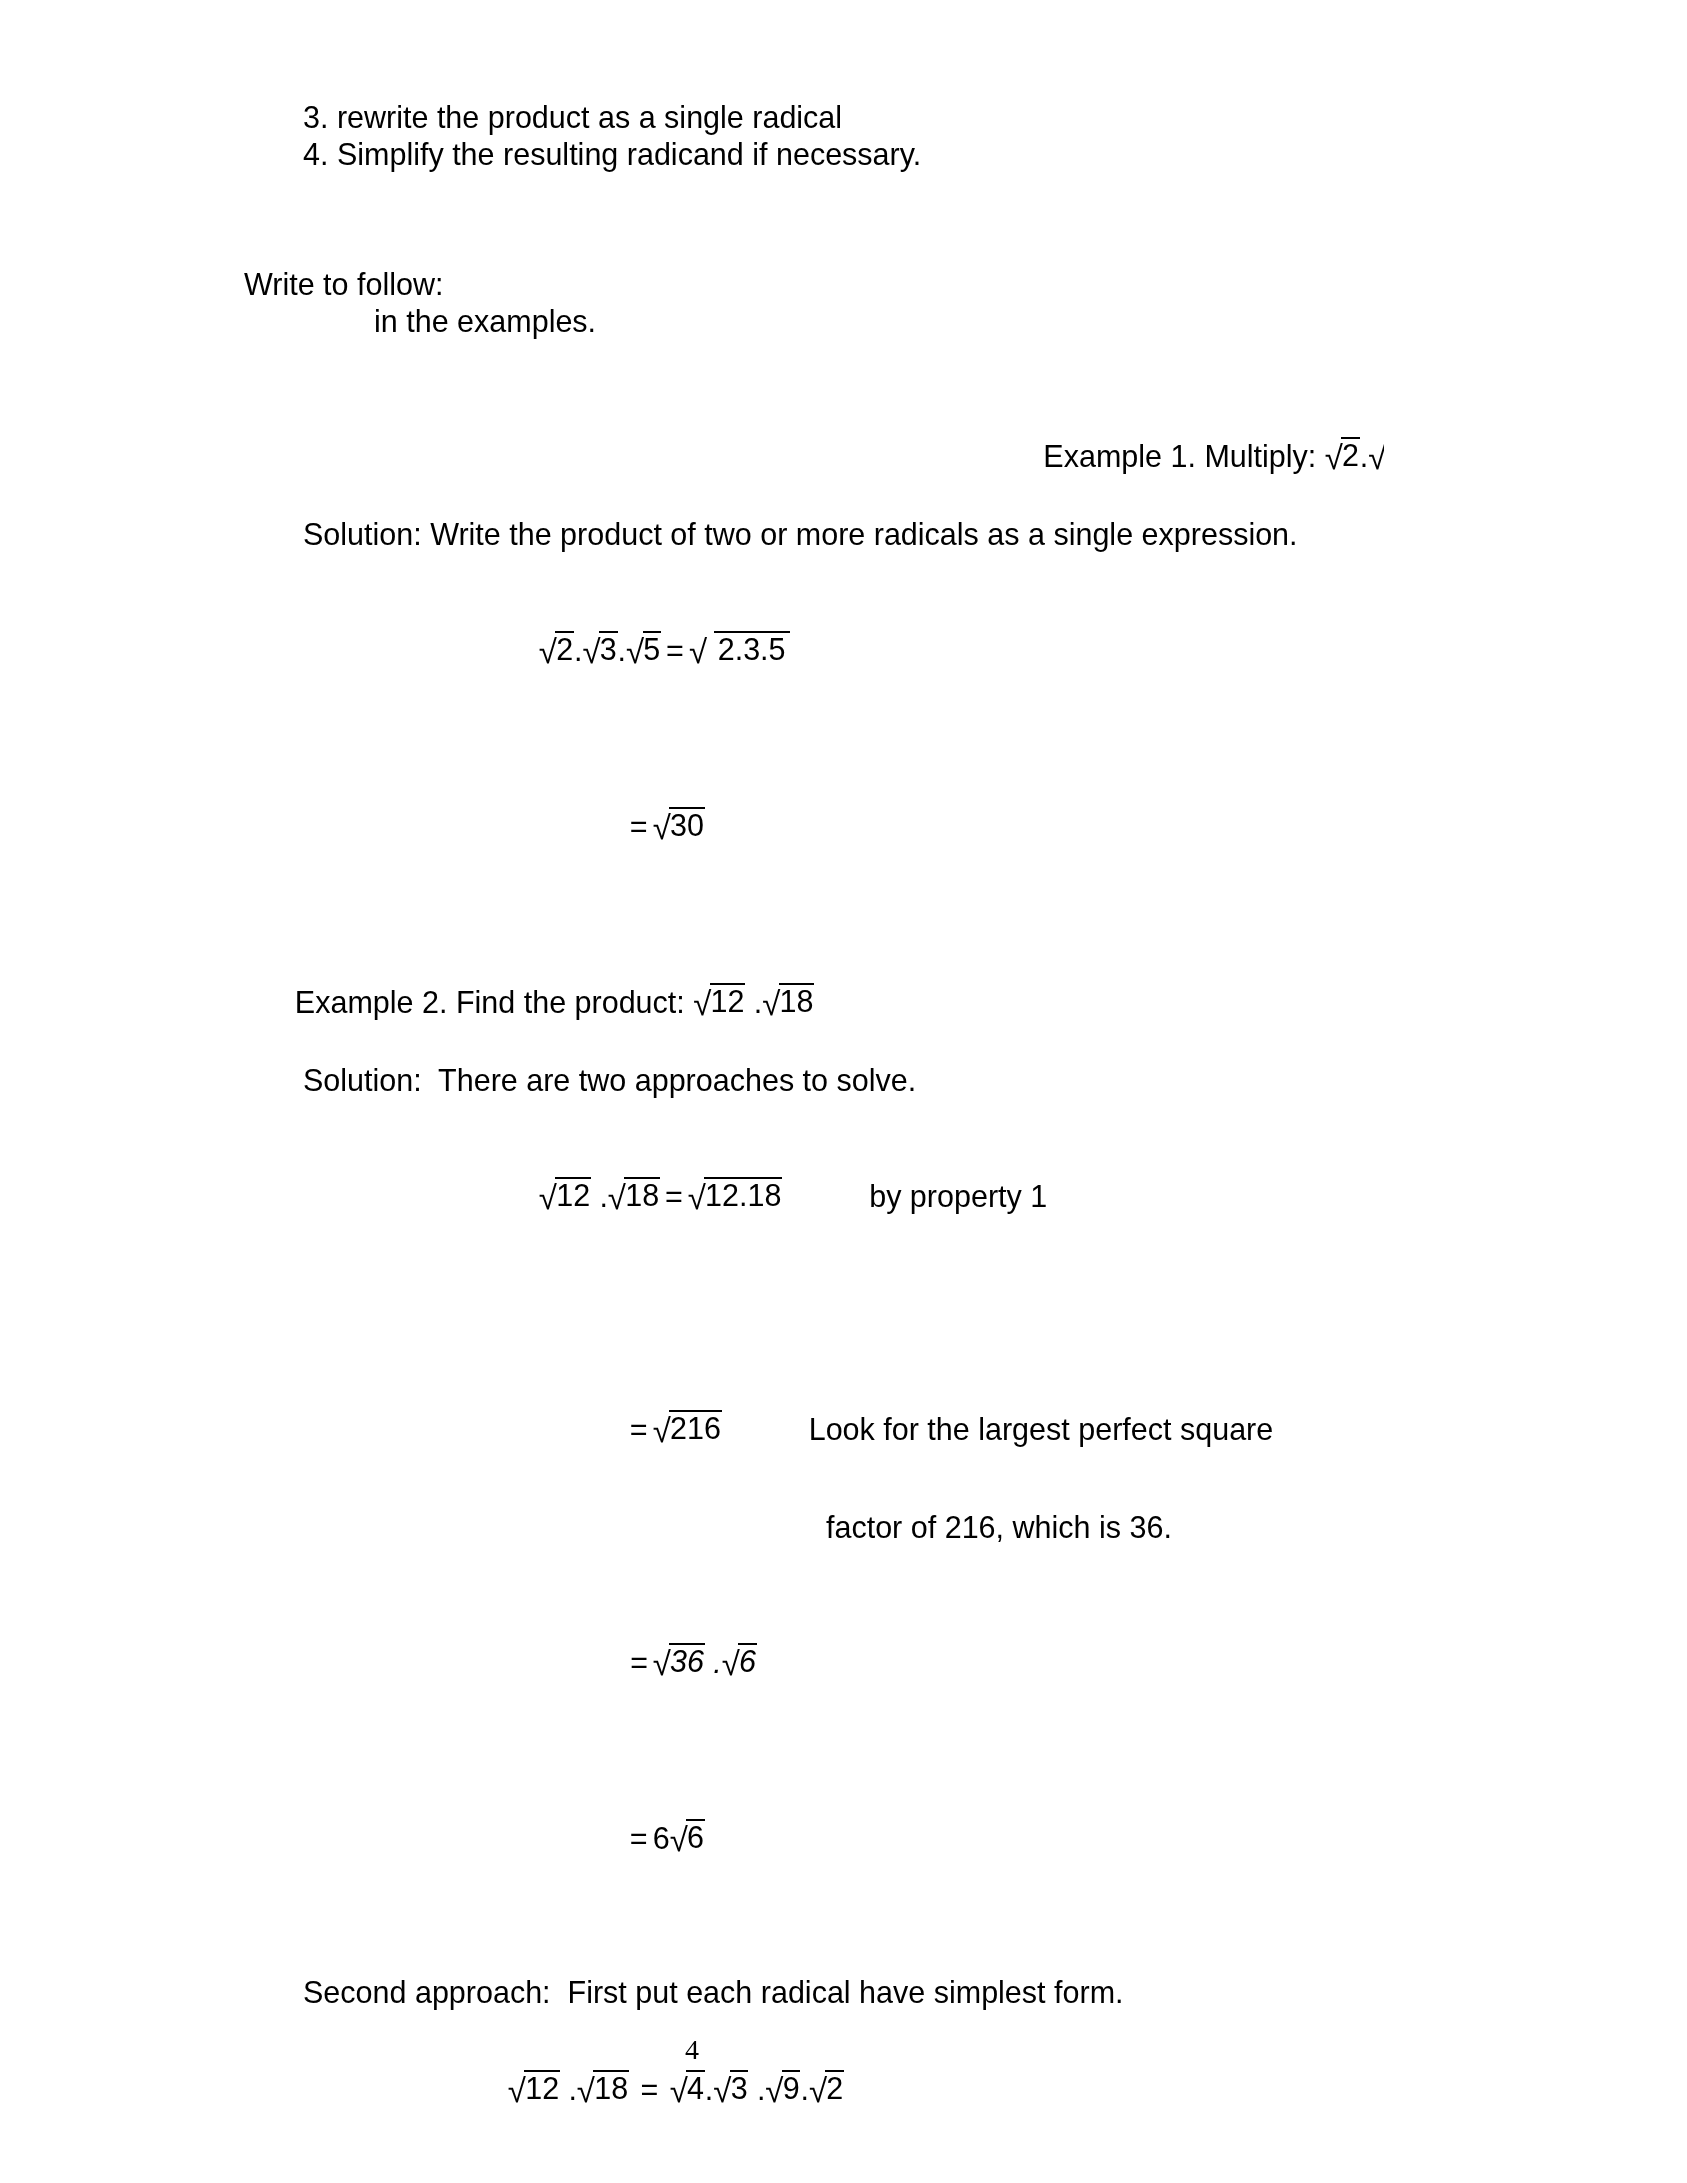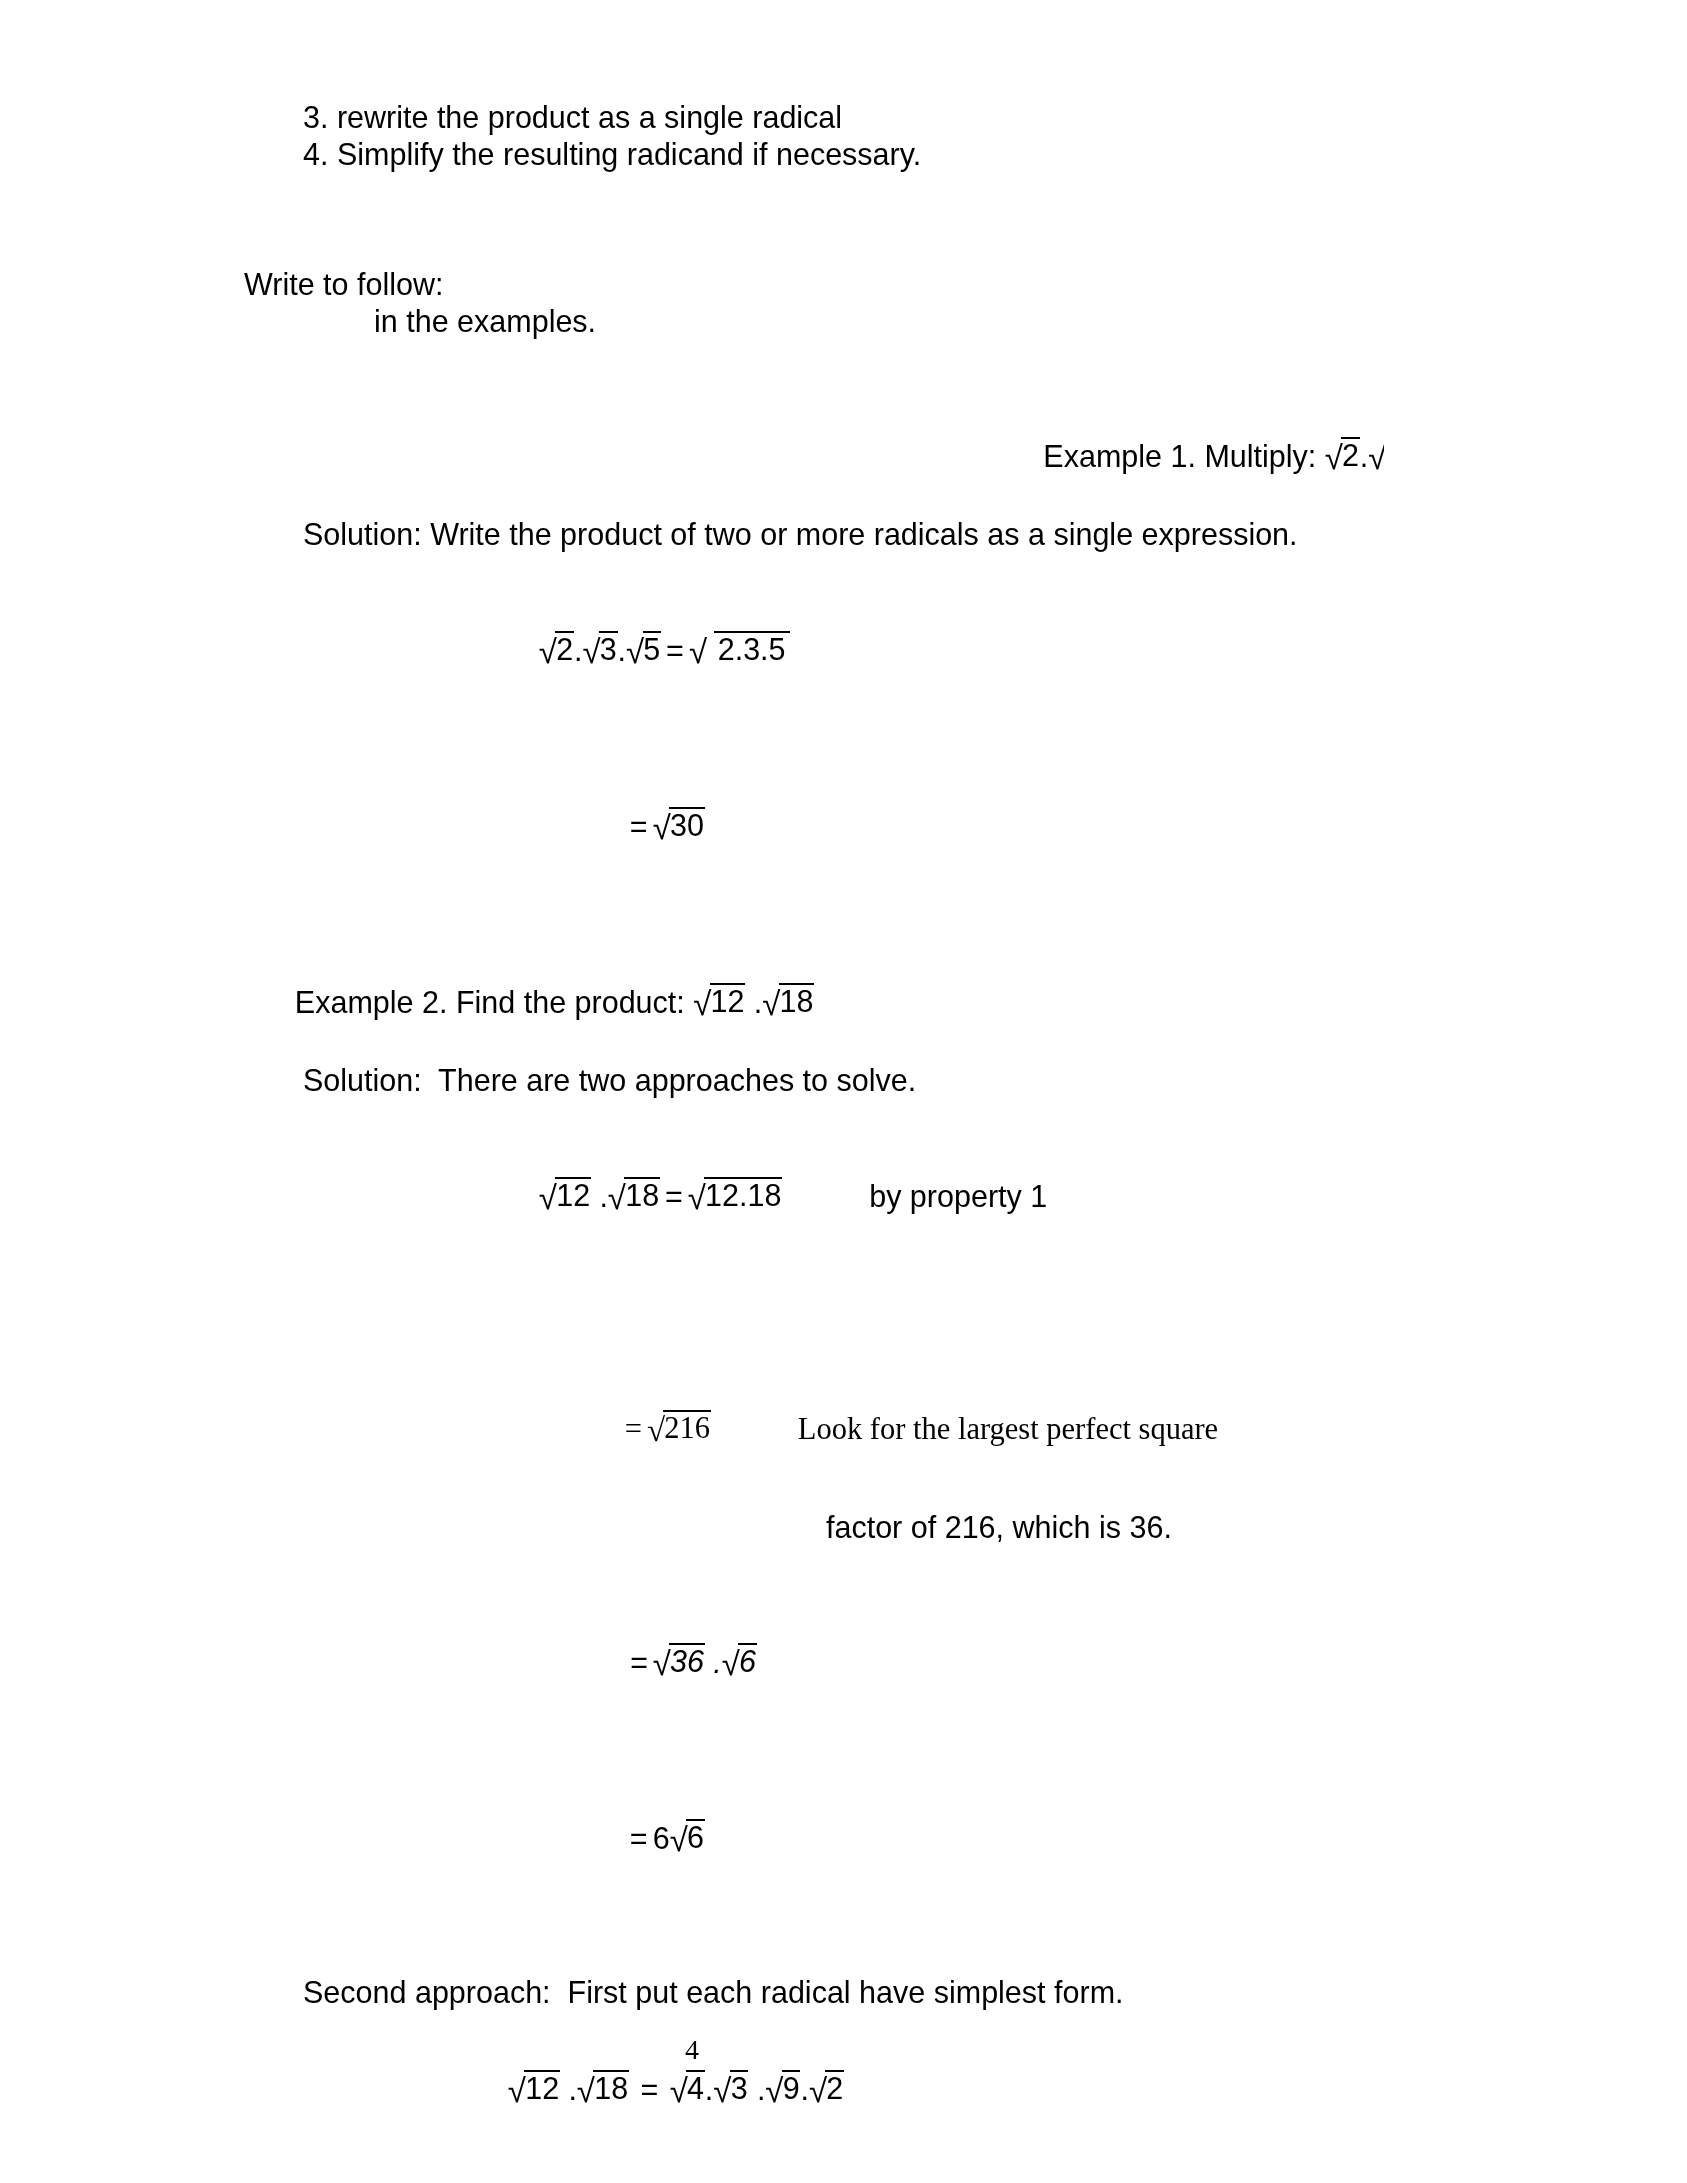--- a/index.html
+++ b/index.html
@@ -136,21 +136,21 @@
 
     <div class="spacer-m"></div>
 
     <div class="math" style="padding-left:244px;">
       <span class="radical"><span class="glyph">√</span><span class="arg">12</span></span><span> .</span><span class="radical"><span class="glyph">√</span><span class="arg">18</span></span><span class="eqsign">=</span><span class="radical"><span class="glyph">√</span><span class="arg">12.18</span></span><span style="display:inline-block;width:87px;"></span><span>by property 1</span>
     </div>
 
     <div class="spacer-xl"></div>
     <div class="spacer-m"></div>
 
-    <div class="math" style="padding-left:330px;position:relative;font-family:Liberation Serif, serif;">
+    <div class="math" style="padding-left:330px;position:relative;">
       <span class="eqsign">=</span><span class="radical"><span class="glyph">√</span><span class="arg">216</span></span><span style="display:inline-block;width:87px;"></span><span>Look for the largest perfect square</span>
     </div>
     <div class="line" style="padding-left:582px;margin-top:20px;"><span>factor of 216, which is 36.</span></div>
 
     <div class="spacer-l"></div>
 
     <div class="math" style="padding-left:330px;font-style:italic;">
       <span class="eqsign">=</span><span class="radical"><span class="glyph">√</span><span class="arg">36</span></span><span> .</span><span class="radical"><span class="glyph">√</span><span class="arg">6</span></span>
     </div>
 

